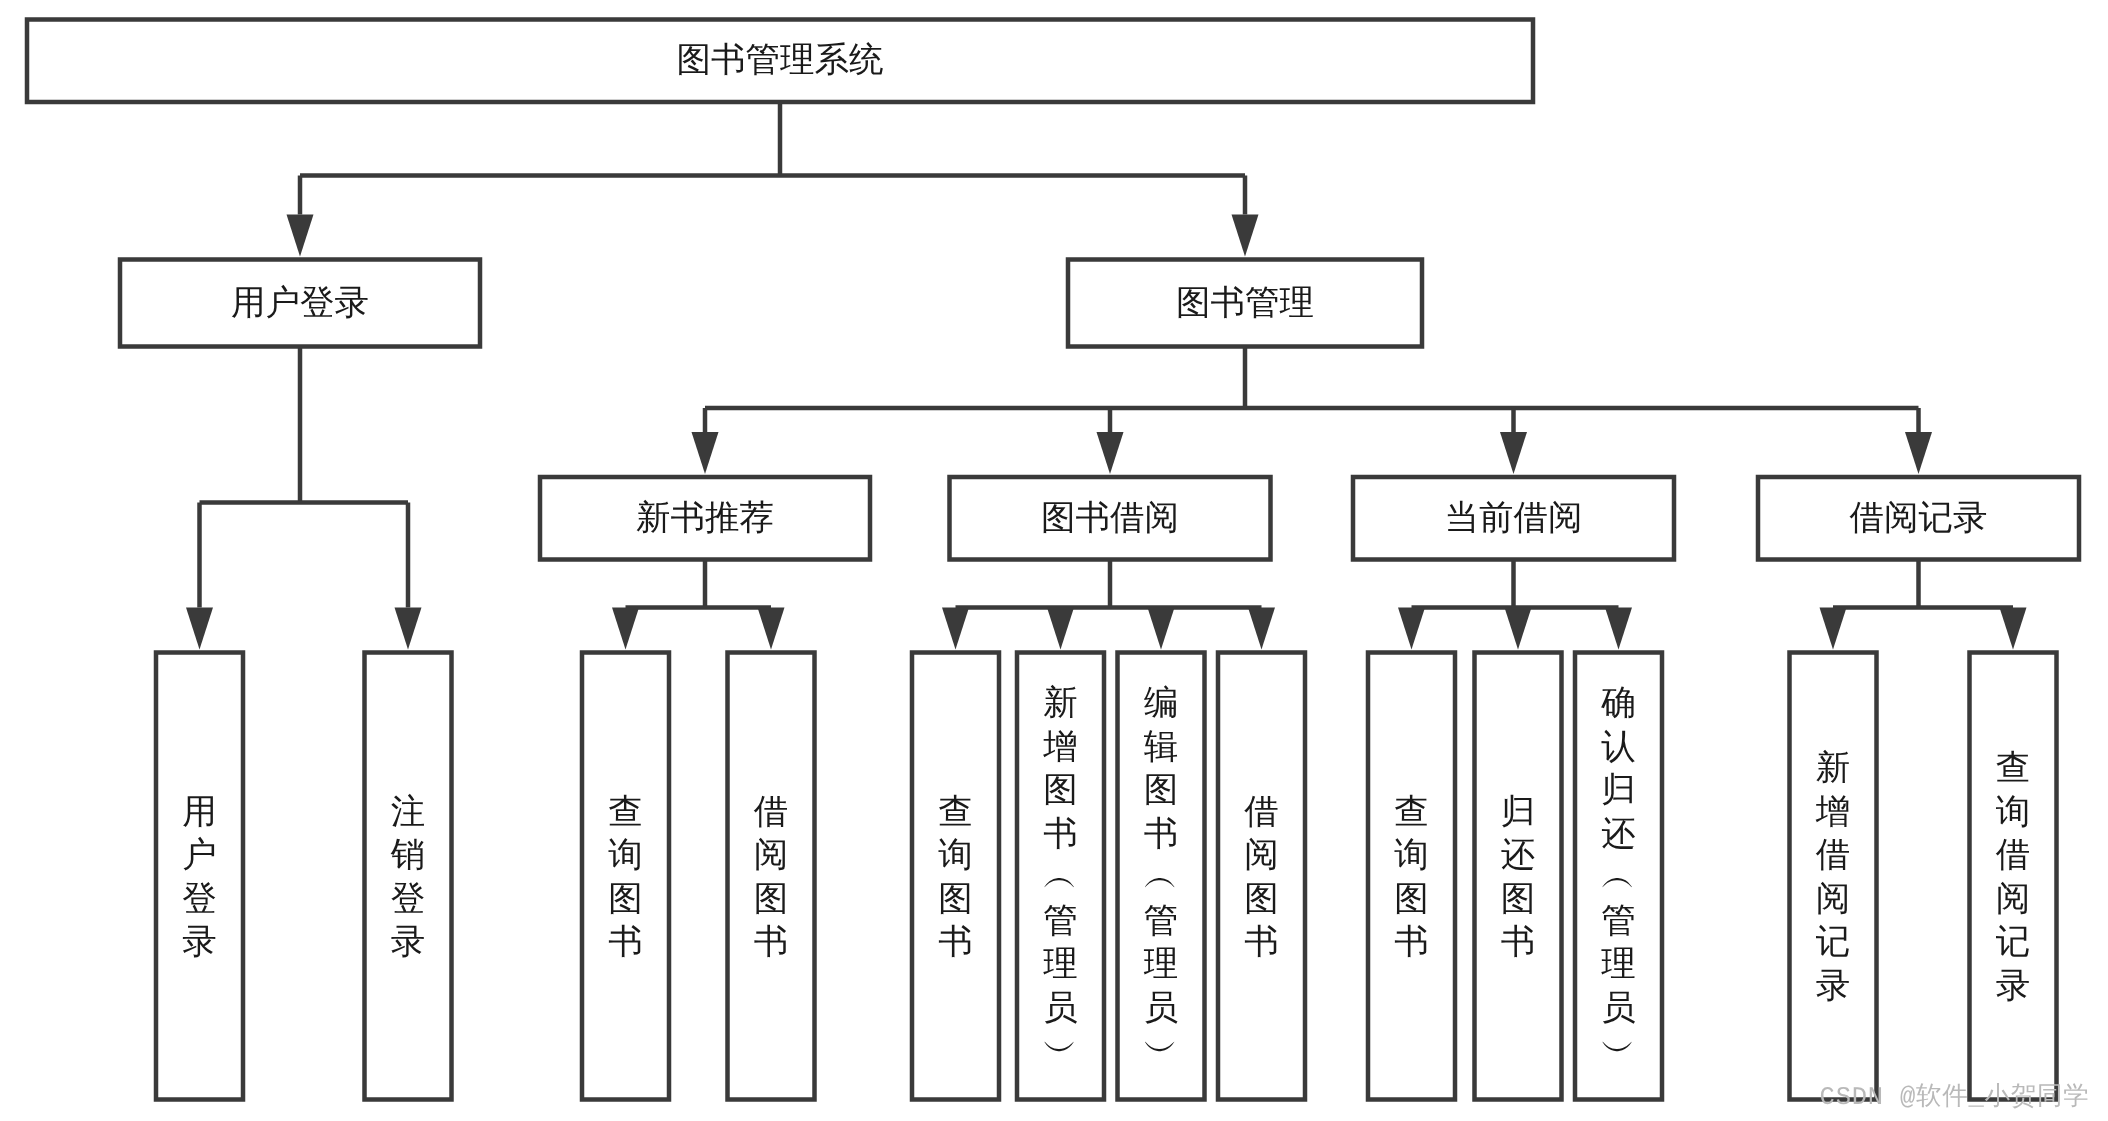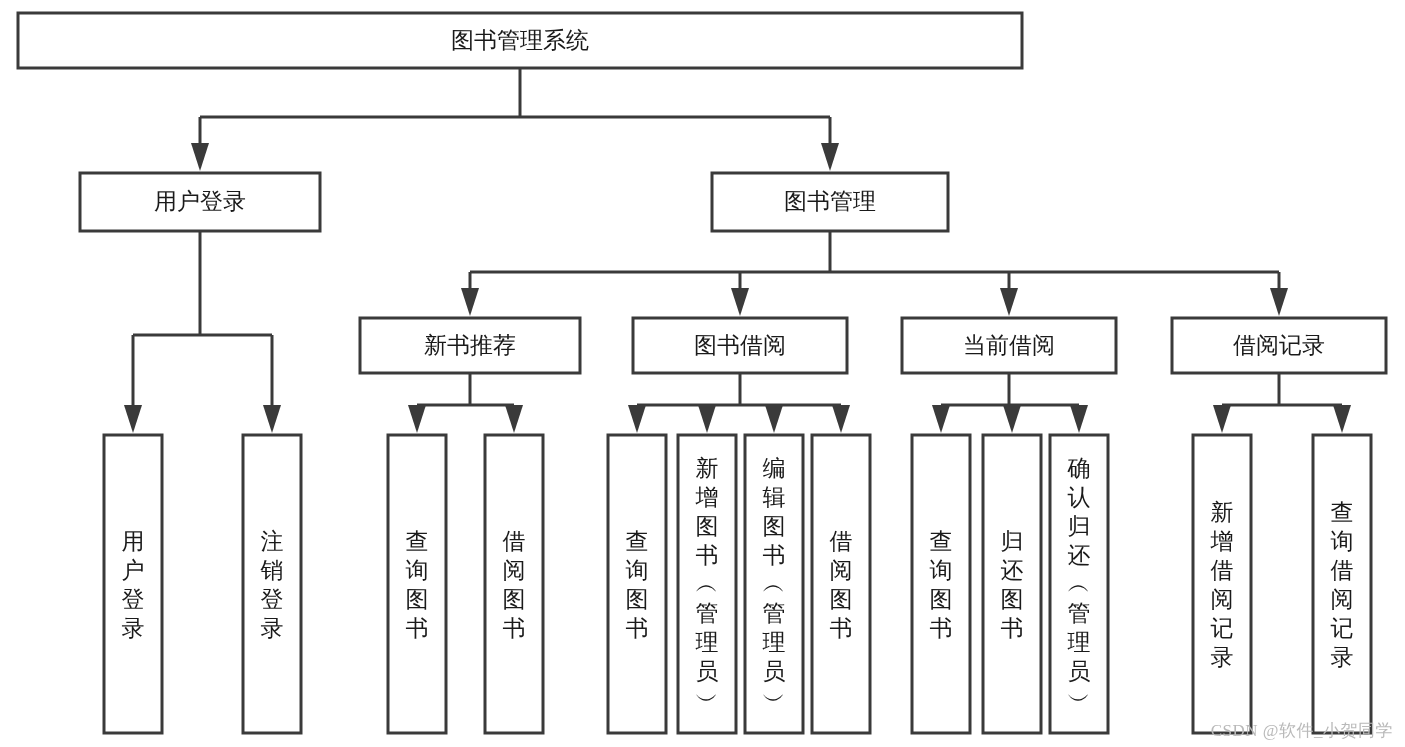--- a/index.html
+++ b/index.html
@@ -51,21 +51,21 @@
   .node-label-v {
     font-family: "Liberation Sans", "DejaVu Sans", sans-serif;
     font-size: 23px;
     fill: #1a1a1a;
     text-anchor: middle;
   }
   .watermark {
     position: absolute;
     right: 12px;
     bottom: 5px;
-    font-family: Liberation Serif, serif;
+    font-family: Liberation Mono, monospace;
     font-size: 17px;
     color: #b9b9b9;
     letter-spacing: 0.5px;
     white-space: nowrap;
     user-select: none;
   }
 </style>
 </head>
 <body>
 

